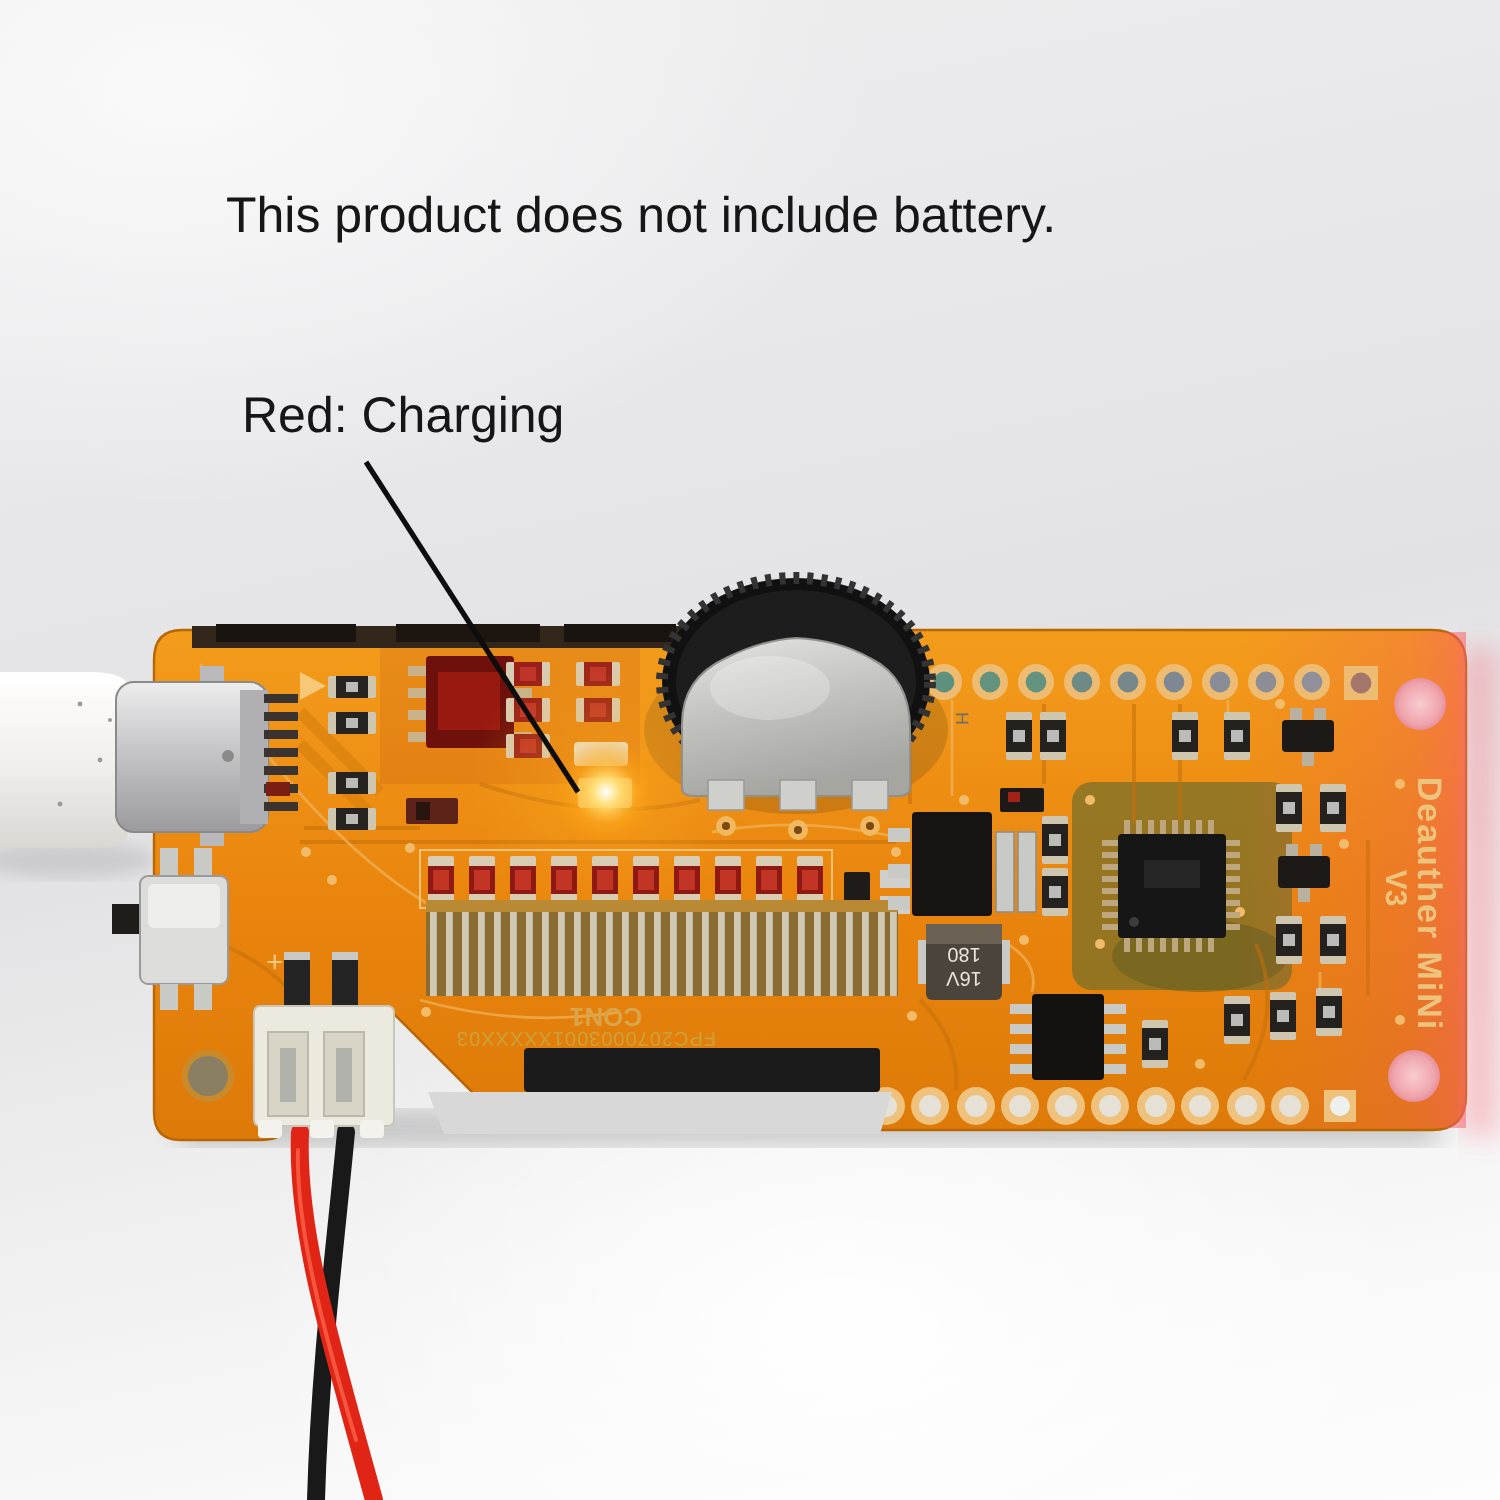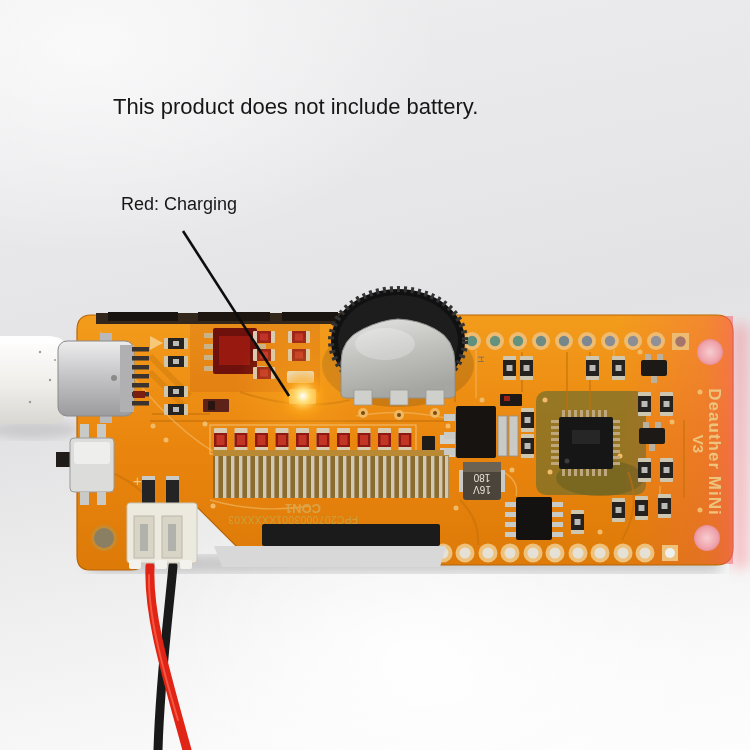--- a/index.html
+++ b/index.html
@@ -13,22 +13,22 @@
     position:absolute;inset:0;
     background:
       radial-gradient(ellipse 420px 260px at 56% 88%, rgba(255,255,255,.95), rgba(255,255,255,0) 70%),
       radial-gradient(ellipse 500px 300px at 12% 6%, rgba(252,252,253,.85), rgba(252,252,253,0) 70%),
       linear-gradient(168deg, #eeeeef 0%, #e7e7e9 30%, #e2e2e4 48%, #efefef 68%, #fafafa 88%, #fdfdfd 100%);
   }
   .caption{
     position:absolute;color:#161616;z-index:5;white-space:nowrap;
     font-family:"Liberation Sans", sans-serif;
   }
-  #cap1{left:113px;top:94px;font-size:22px;}
-  #cap2{left:121px;top:194px;font-size:18px;}
+  #cap1{left:113px;top:94px;font-size:25px;}
+  #cap2{left:121px;top:194px;font-size:25px;}
   svg{position:absolute;left:0;top:0;z-index:2;}
 </style>
 </head>
 <body>
 
 <div class="bg"></div>
 
 <div id="cap1" class="caption">This product does not include battery.</div>
 <div id="cap2" class="caption">Red: Charging</div>
 

